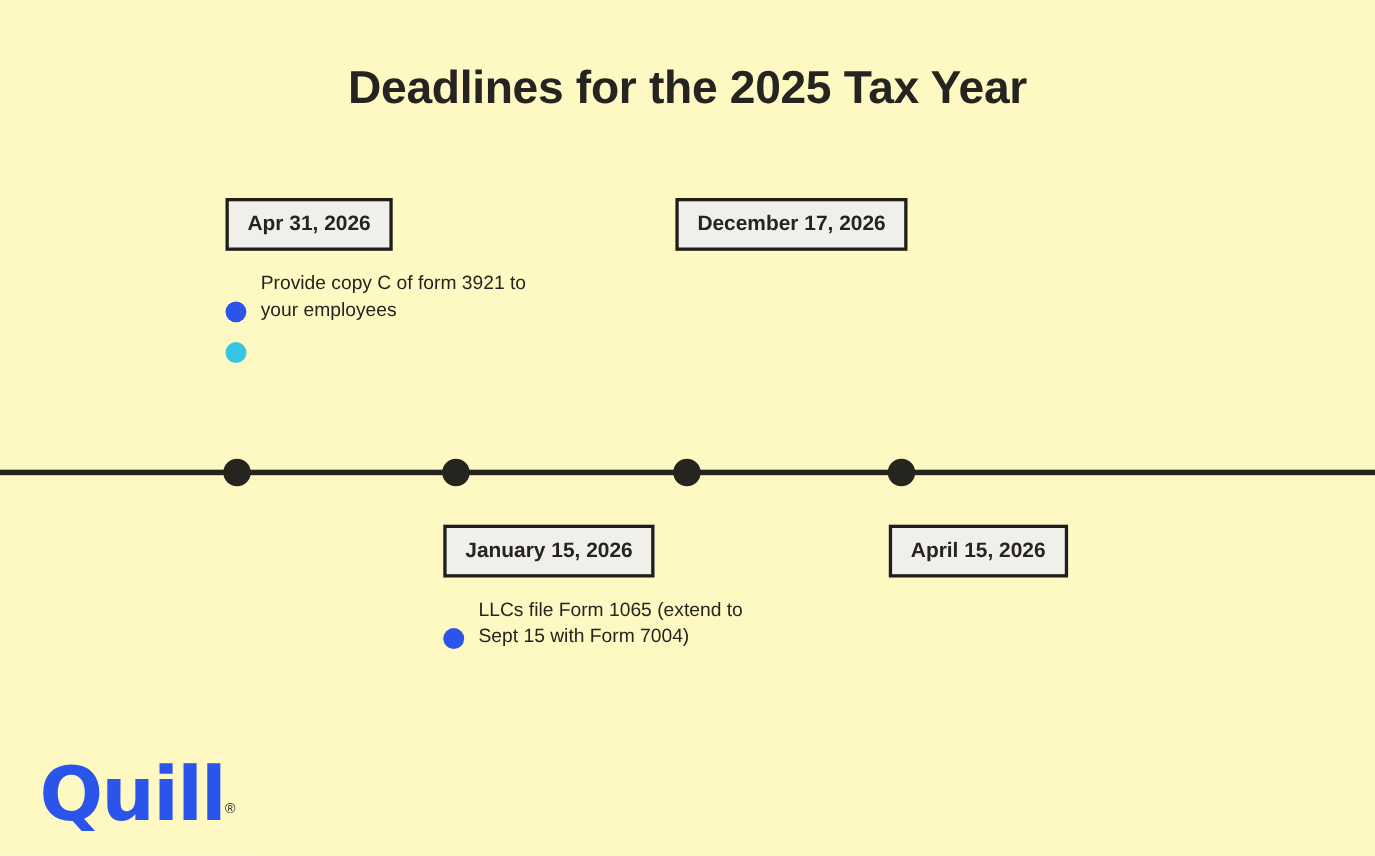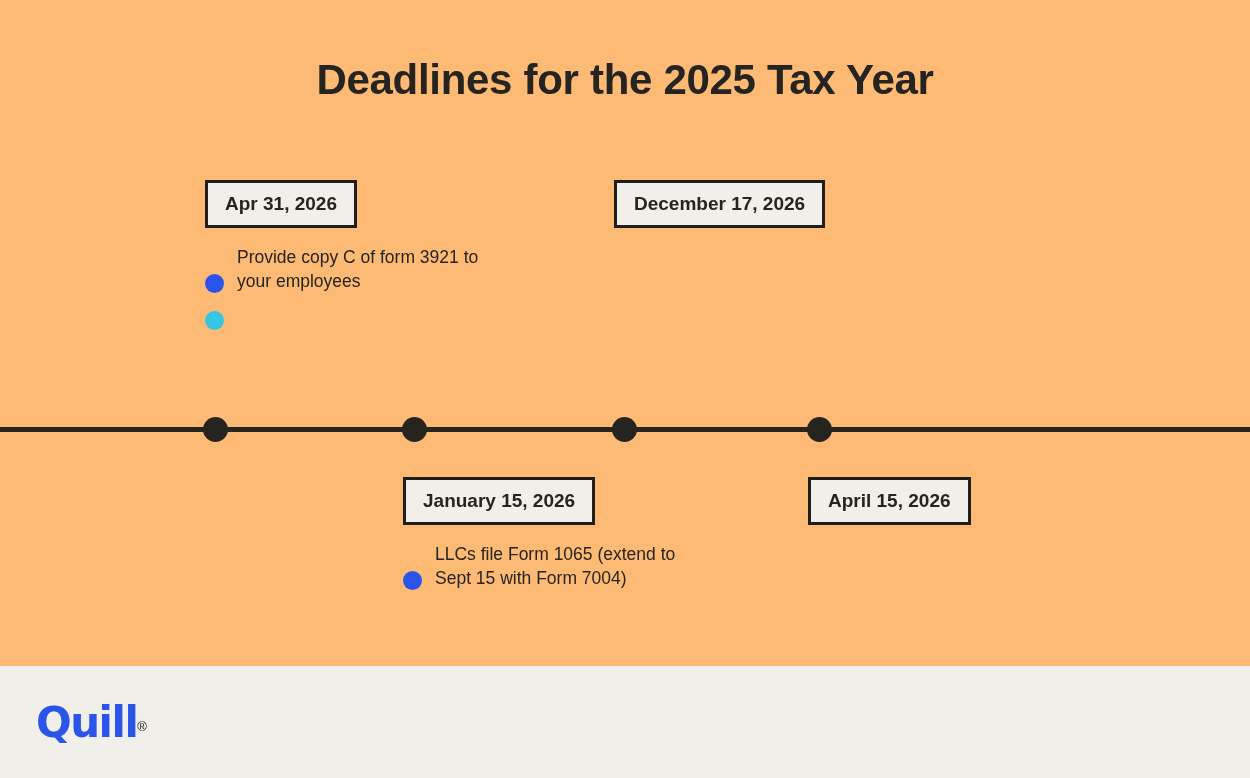--- a/index.html
+++ b/index.html
@@ -10,22 +10,22 @@
     width: 1250px;
     height: 778px;
     background: #f1efea;
     font-family: "Liberation Sans", sans-serif;
     color: #262420;
     overflow: hidden;
   }
   #canvas {
     position: relative;
     width: 1250px;
-    height: 666px;
-    background: #fdba74;
+    height: 778px;
+    background: #fef9c3;
   }
 
   
   .title {
     position: absolute;
     left: 0;
     top: 56px;
     width: 1250px;
     text-align: center;
     font-size: 42px;
@@ -104,21 +104,21 @@
 
   
   .logo {
     position: absolute;
     left: 36px;
     top: 693px;
     width: 140px;
     height: 60px;
   }
   .logo-text {
-    font-size: 42px;
+    font-size: 68px;
     font-weight: bold;
     color: #2b55ea;
     letter-spacing: -1.5px;
     line-height: 60px;
     font-family: "DejaVu Sans", sans-serif;
   }
   .logo-tm {
     font-size: 13px;
     vertical-align: super;
     letter-spacing: 0;

